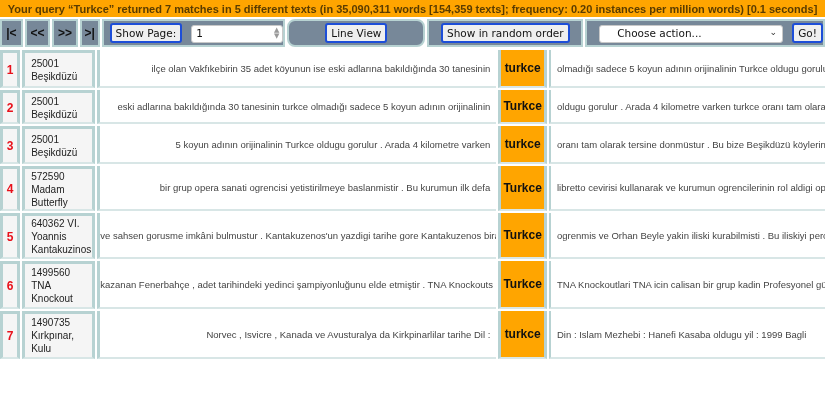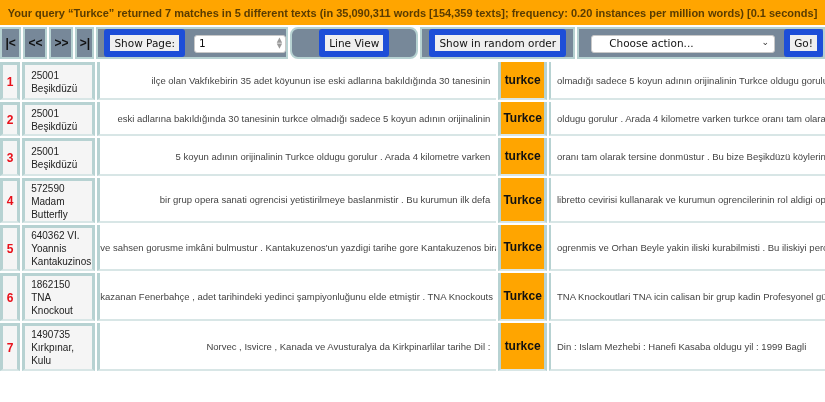--- a/index.html
+++ b/index.html
@@ -1,23 +1,23 @@
 <!DOCTYPE html>
 <html><head>
 <meta charset="utf-8">
 <style>
   html, body { margin: 0; padding: 0; background: #ffffff; }
   body { width: 825px; height: 402px; overflow: hidden; font-family: "Liberation Sans", sans-serif; font-size: 11px; color: #333; }
   table { border-collapse: separate; border-spacing: 2px; }
   .bar { width: 829px; margin-left: -2px; margin-top: -2px; }
-  .title-cell { background: #FFA500; color: #5a3c00; font-weight: bold; font-size: 11px; text-align: center; height: 25px; padding: 0 4px; white-space: nowrap; }
+  .title-cell { background: #FFA500; color: #5a3c00; font-weight: bold; font-size: 11px; text-align: center; height: 17px; padding: 0 4px; white-space: nowrap; }
   .tb { width: 829px; margin-left: -2px; margin-top: -2px; }
   .tb td { background: #778899; border: 2px solid #b7d2d2; height: 24px; text-align: center; padding: 0; white-space: nowrap; }
   .navbtn { color: #111; font-weight: bold; font-size: 12px; cursor: pointer; display: inline-block; width: 100%; }
-  .ctrl-btn { background: #efefef; border: 6px solid #1d4ed8; border-radius: 3px; font-family: "DejaVu Sans", sans-serif; font-size: 10.5px; color: #111; padding: 1px 4px; display: inline-block; line-height: 14px; cursor: pointer; }
+  .ctrl-btn { background: #efefef; border: 2px solid #1d4ed8; border-radius: 3px; font-family: "DejaVu Sans", sans-serif; font-size: 10.5px; color: #111; padding: 1px 4px; display: inline-block; line-height: 14px; cursor: pointer; }
   .page-input { display: inline-block; width: 82px; height: 14px; background: #fff; border: 1px solid #c8c8c8; border-radius: 3px; text-align: left; padding: 1px 4px; font-family: "DejaVu Sans", sans-serif; font-size: 10.5px; color: #111; vertical-align: middle; position: relative; margin-left: 6px; }
   .spin { position: absolute; right: 3px; top: 1px; font-size: 7px; line-height: 6px; color: #999; }
   .select-box { display: inline-block; width: 148px; height: 14px; background: #fff; border: 1px solid #c8c8c8; border-radius: 3px; text-align: left; padding: 1px 17px; font-family: "DejaVu Sans", sans-serif; font-size: 10.5px; color: #111; vertical-align: middle; position: relative; }
   .select-box .chev { position: absolute; right: 5px; top: 1px; font-size: 9px; color: #333; }
   .results { width: 829px; margin-left: -2px; margin-top: -1px; border-spacing: 2px; }
   .results th { background: #FFA500; color: #5a3c00; font-weight: bold; font-size: 10px; height: 22px; padding: 0; }
   .results td { padding: 0; }
   .no-cell { background: #f5f5f5; border: 3px solid #b7d2d2; width: 20px; text-align: center; color: #e8101a; font-weight: bold; font-size: 12px; }
   .text-cell { background: #f5f5f5; border: 3px solid #b7d2d2; width: 62px; padding-left: 6px !important; font-size: 10px; color: #222; line-height: 13px; }
   .left-ctx { background: #fff; border-left: 3px solid #b7d2d2; text-align: right; padding-right: 6px !important; font-size: 9.5px; color: #444; white-space: nowrap; overflow: hidden; max-width: 390px; }
@@ -99,21 +99,21 @@
   <tr class="row-sep" style="height:46px;">
     <td class="no-cell">5</td>
     <td class="text-cell"><span>640362 VI.</span><br><span>Yoannis Kantakuzinos</span></td>
     <td class="left-ctx">ve sahsen gorusme imkâni bulmustur . Kantakuzenos'un yazdigi tarihe gore Kantakuzenos biraz</td>
     <td class="kw-cell">Turkce</td>
     <td class="right-ctx">ogrenmis ve Orhan Beyle yakin iliski kurabilmisti . Bu iliskiyi percink</td>
   </tr>
 
   <tr class="row-sep" style="height:48px;">
     <td class="no-cell">6</td>
-    <td class="text-cell"><span>1862150</span><br><span>TNA Knockout</span></td>
+    <td class="text-cell"><span>1499560</span><br><span>TNA Knockout</span></td>
     <td class="left-ctx">kazanan Fenerbahçe , adet tarihindeki yedinci şampiyonluğunu elde etmiştir . TNA Knockouts</td>
     <td class="kw-cell">Turkce</td>
     <td class="right-ctx">TNA Knockoutlari TNA icin calisan bir grup kadin Profesyonel güres</td>
   </tr>
 
   <tr class="row-sep" style="height:48px;">
     <td class="no-cell">7</td>
     <td class="text-cell"><span>1490735</span><br><span>Kırkpınar, Kulu</span></td>
     <td class="left-ctx">Norvec , Isvicre , Kanada ve Avusturalya da Kirkpinarlilar tarihe Dil :</td>
     <td class="kw-cell">turkce</td>

